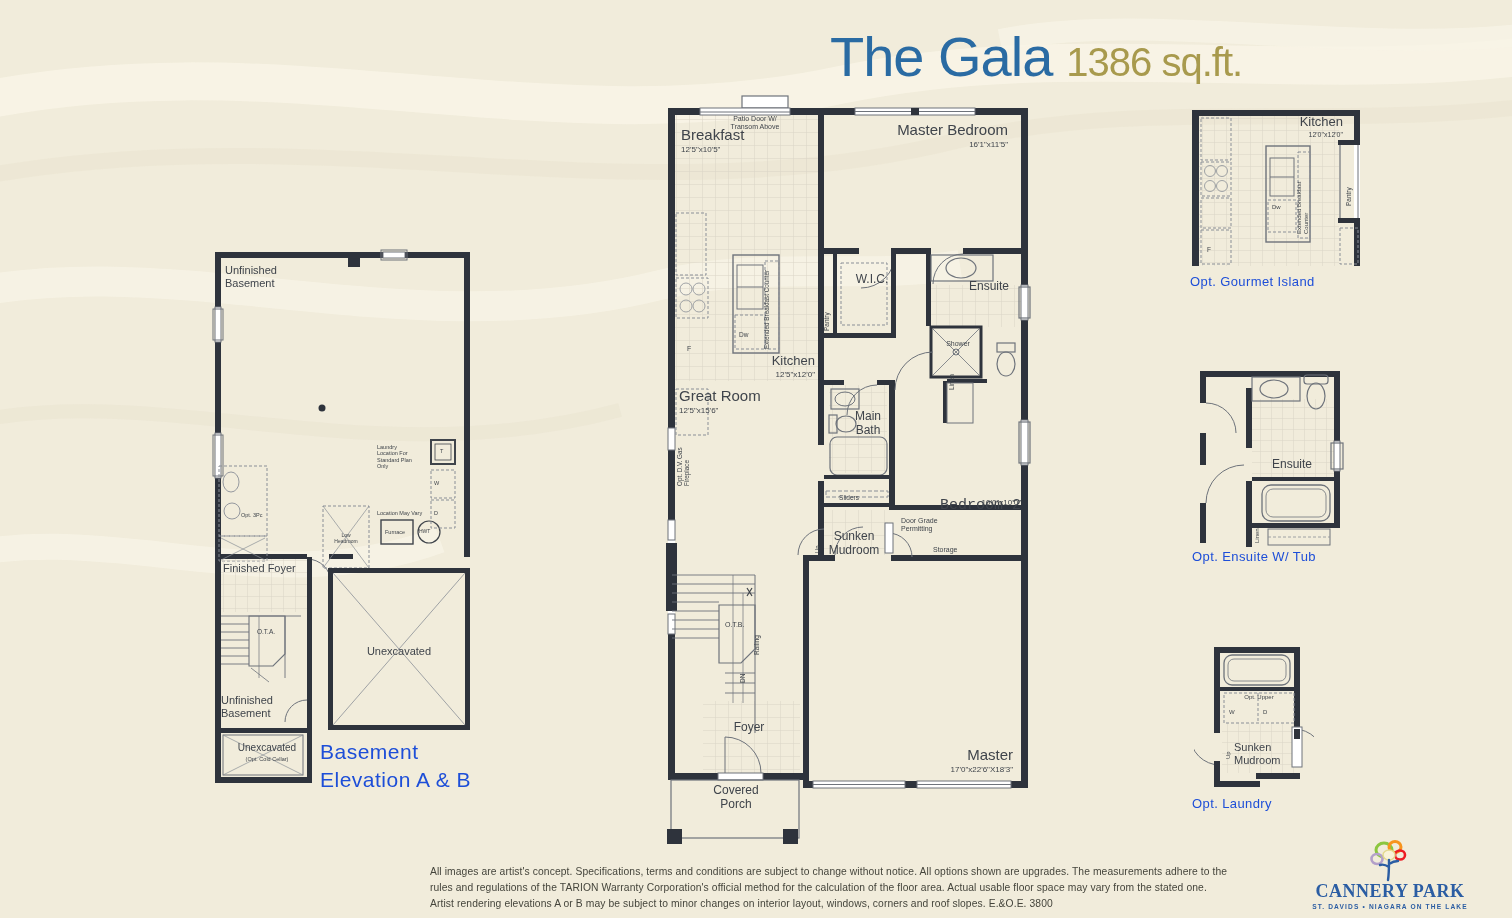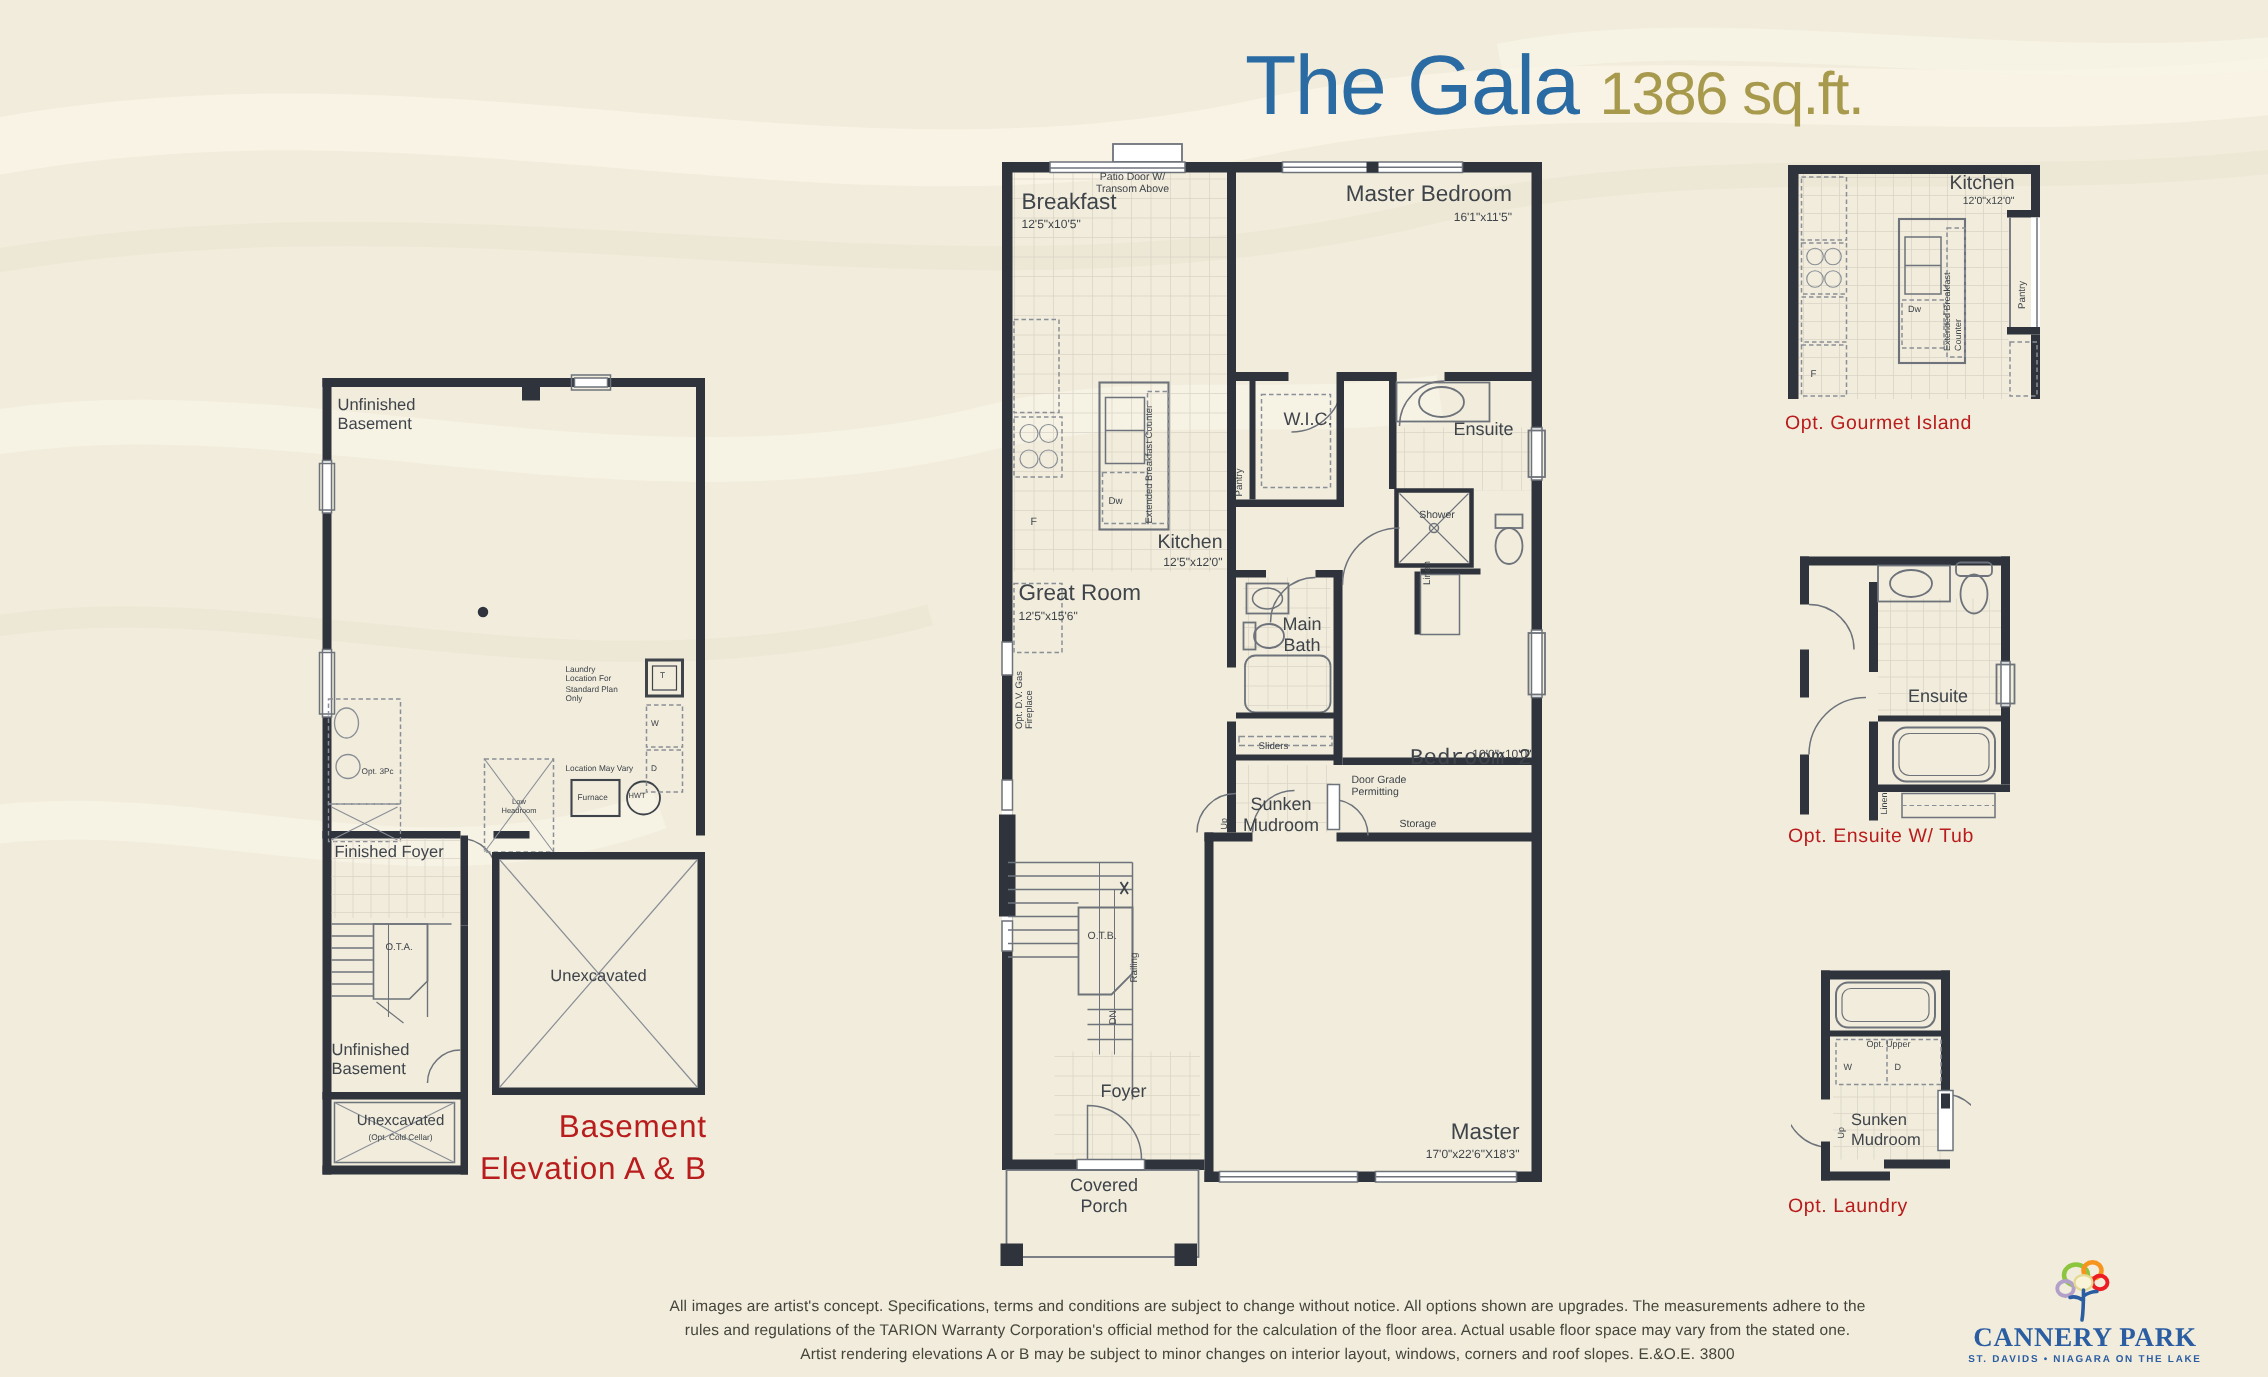--- a/index.html
+++ b/index.html
@@ -12,27 +12,26 @@
   .title-block{position:absolute;left:830px;top:24px;width:400px;text-align:left;white-space:nowrap;}
   .title-main{font-size:56px;color:#2a6ba3;letter-spacing:-1px;font-weight:400;}
   .title-sqft{font-size:40px;color:#a89a4d;font-weight:400;margin-left:14px;letter-spacing:-1px;}
   .plan{position:absolute;}
   .plan svg{position:absolute;left:0;top:0;}
   .lbl{
     position:absolute;color:#3f444b;line-height:1.18;white-space:pre-line;
     font-family:"Liberation Sans", sans-serif;font-weight:400;
   }
   .caption{
-    position:absolute;color:#b91c1c;font-size:21px;line-height:1.35;white-space:pre-line;
+    position:absolute;color:#1d4ed8;font-size:21px;line-height:1.35;white-space:pre-line;
     letter-spacing:0.5px;
-    text-align:right;
   }
   .caption.small{font-size:13px;letter-spacing:0.4px;}
   .disclaimer{
-    position:absolute;left:430px;top:864px;width:830px;text-align:center;
+    position:absolute;left:430px;top:864px;width:830px;
     font-size:10.3px;line-height:1.55;color:#45453c;white-space:pre-line;letter-spacing:0.1px;
   }
   .logo{position:absolute;left:1308px;top:840px;width:164px;text-align:center;color:#2b5da3;}
   .logo .tree{height:42px;display:block;margin:0 auto;}
   .logo .name{font-family:"Liberation Serif", serif;font-size:18px;font-weight:700;letter-spacing:0.5px;line-height:1;}
   .logo .tagline{font-size:6.6px;font-weight:700;letter-spacing:1.15px;margin-top:3px;}
 </style>
 </head>
 <body>
 

